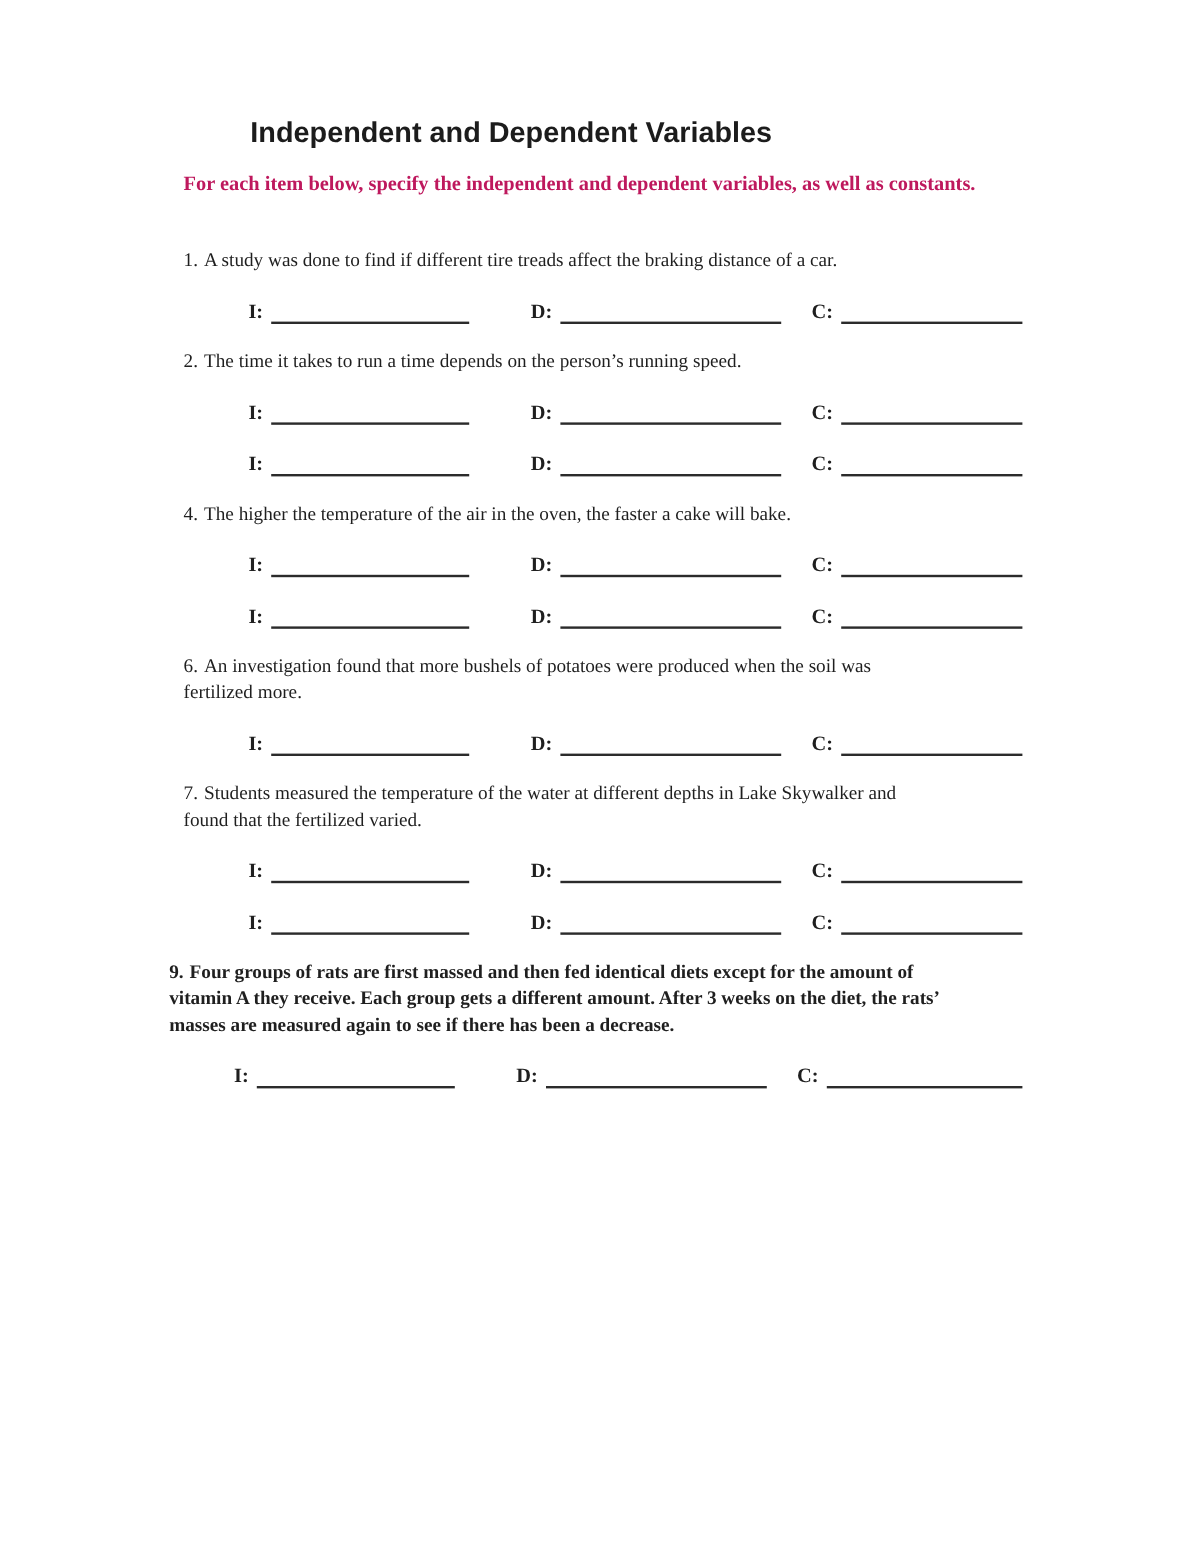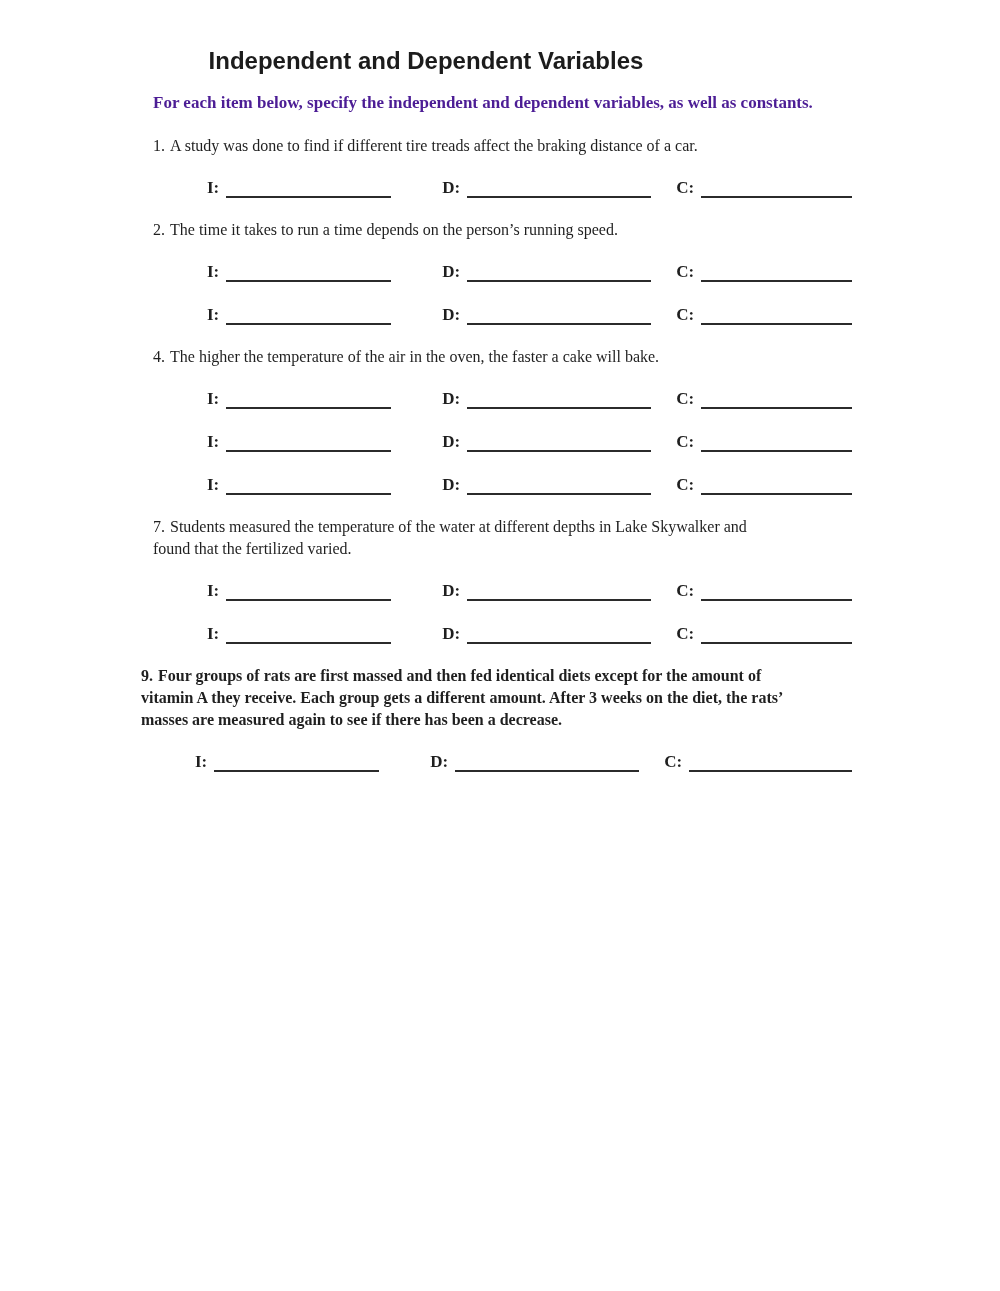--- a/index.html
+++ b/index.html
@@ -4,42 +4,42 @@
 <style>
   html, body { margin: 0; padding: 0; background: #ffffff; }
   .sheet {
     position: relative;
     width: 852px;
     height: 1291px;
     background: #ffffff;
     color: #1f1f1f;
     font-family: "Liberation Serif", serif;
     box-sizing: border-box;
-    padding-top: 47px;
+    padding-top: 97px;
     overflow: hidden;
   }
   .title {
     margin: 0;
     font-family: "Liberation Sans", sans-serif;
     font-weight: 700;
     font-size: 24px;
     line-height: 28px;
     text-align: center;
     color: #1c1c1c;
   }
   .instructions {
     margin: 17px 0 0 153px;
     font-weight: 700;
     font-size: 17px;
     line-height: 21px;
     white-space: nowrap;
-    color: #4c1d95;
+    color: #be185d;
   }
   .items-list {
-    margin: 22px 0 0 153px;
+    margin: 44px 0 0 153px;
     width: 760px;
   }
   .item + .item { margin-top: 19px; }
   .item-text {
     margin: 0;
     font-size: 16px;
     line-height: 22px;
   }
   .num { margin-right: 5px; }
   .statement { white-space: pre-line; }
@@ -158,20 +158,22 @@
         <span class="line line-d"></span>
       </span>
       <span class="field field-c">
         <span class="lbl">C:</span>
         <span class="line line-c"></span>
       </span>
     </div>
   </section>
 
   <section class="item">
+    <p class="item-text"><span class="num">6.</span><span class="statement">An investigation found that more bushels of potatoes were produced when the soil was
+fertilized more.</span></p>
     <div class="answer-row">
       <span class="field field-i">
         <span class="lbl">I:</span>
         <span class="line line-i"></span>
       </span>
       <span class="field field-d">
         <span class="lbl">D:</span>
         <span class="line line-d"></span>
       </span>
       <span class="field field-c">

